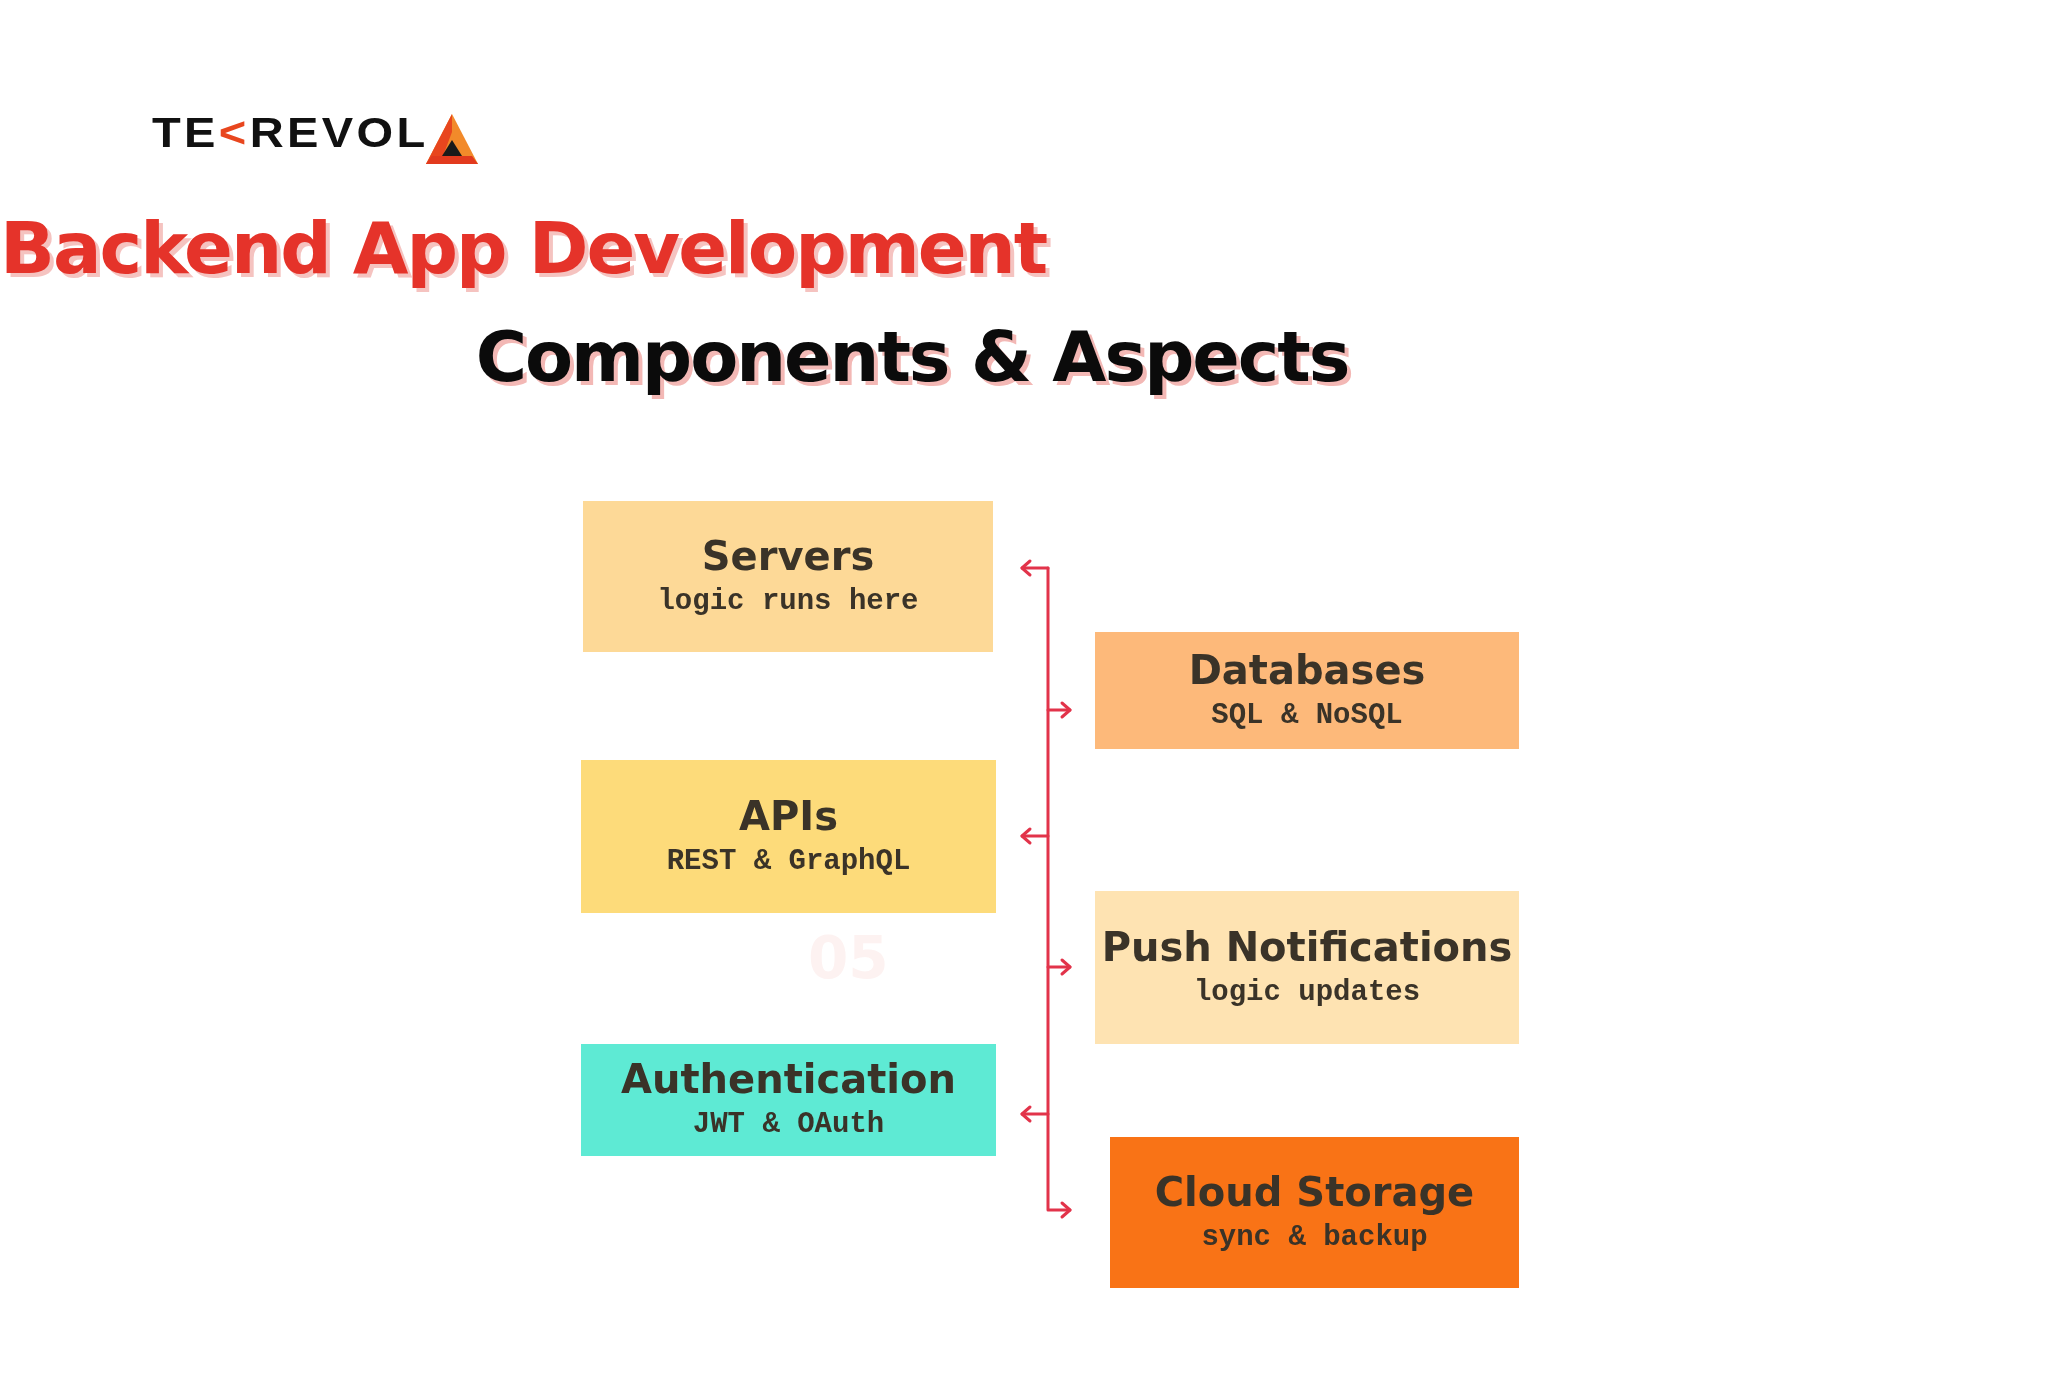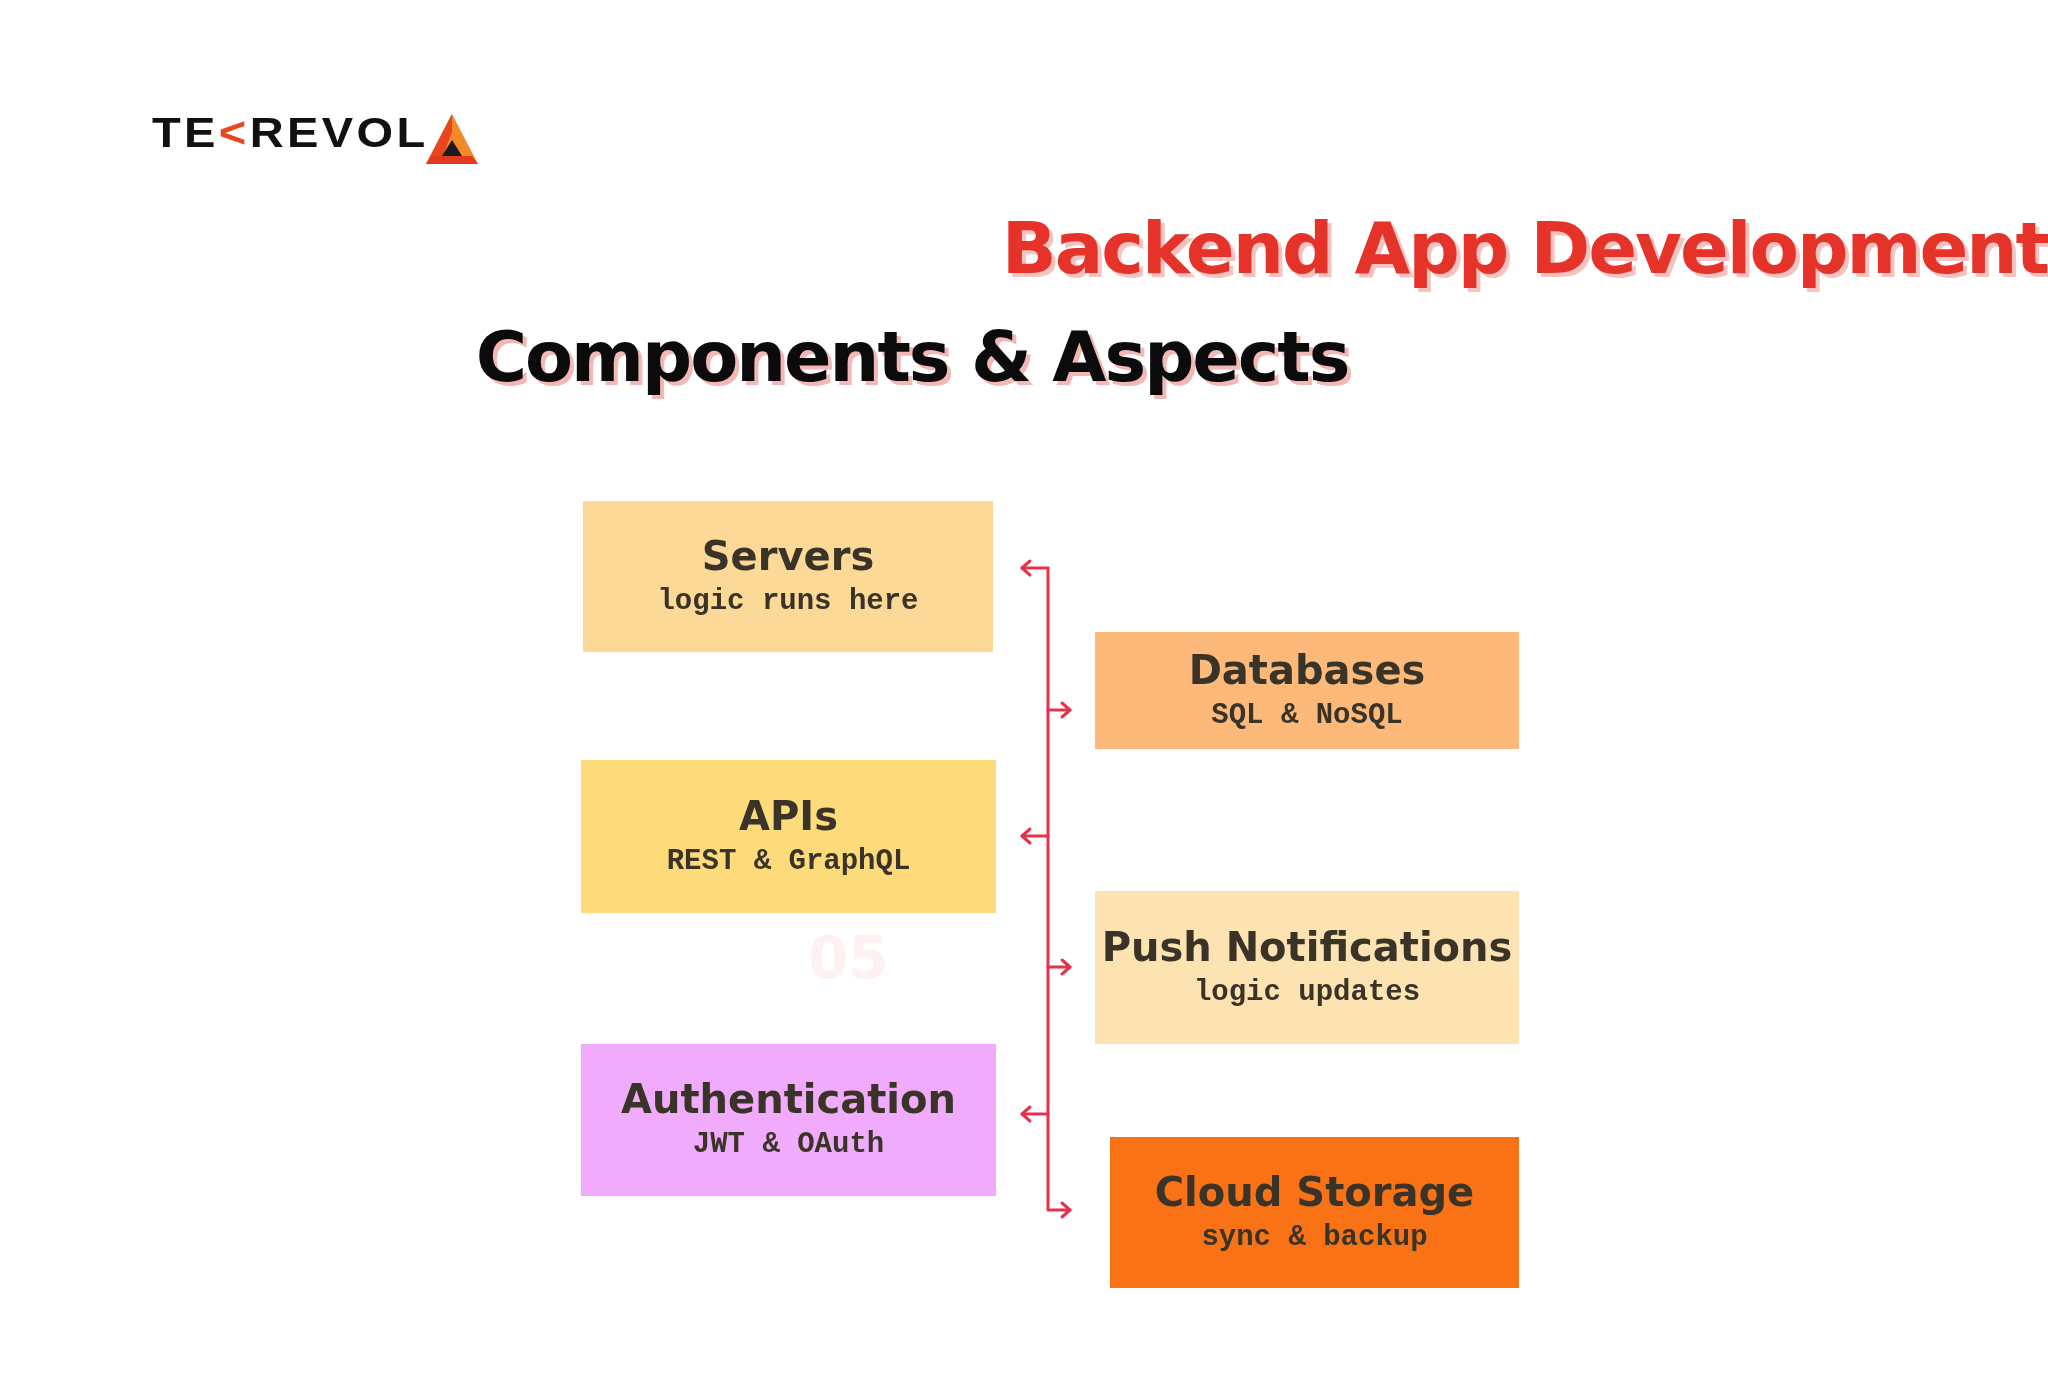--- a/index.html
+++ b/index.html
@@ -8,21 +8,21 @@
     font-family:"DejaVu Sans", sans-serif;
   }
   .logo { position:absolute; left:152px; top:112px; height:56px; display:flex; align-items:flex-start; }
   .logo-text {
     font-family:"Liberation Sans", sans-serif; font-weight:900; font-size:42px;
     letter-spacing:3px; color:#111; line-height:1; transform:scaleX(1.12); transform-origin:left center;
   }
   .logo-k { color:#e8461e; }
   .logo-mark { position:absolute; left:270px; top:0; }
   .title-1 {
-    position:absolute; left:0; width:2048px; top:212px; text-align:right;
+    position:absolute; left:0; width:2048px; top:212px; text-align:left;
     font-family:"DejaVu Sans", sans-serif; font-weight:bold; font-size:72px; letter-spacing:-2px;
     color:#e5332a; text-shadow:4px 4px 0 #f5c3c0; line-height:1;
   }
   .title-2 {
     position:absolute; left:0; width:1824px; top:322px; text-align:center;
     font-family:"DejaVu Sans", sans-serif; font-weight:bold; font-size:70px; letter-spacing:-2px;
     color:#0b0b0b; text-shadow:4px 4px 0 #f3b8b5; line-height:1;
   }
   .box {
     position:absolute; display:flex; flex-direction:column; align-items:center; justify-content:center;
@@ -84,21 +84,21 @@
 <div class="box" style="left:581px; top:760px; width:415px; height:153px; background:#fddb7a;">
   <div class="name">APIs</div>
   <div class="sub">REST &amp; GraphQL</div>
 </div>
 
 <div class="box" style="left:1095px; top:891px; width:424px; height:153px; background:#fee3b2;">
   <div class="name">Push Notifications</div>
   <div class="sub">logic updates</div>
 </div>
 
-<div class="box" style="left:581px; top:1044px; width:415px; height:152px; background:#f0abfc;">
+<div class="box" style="left:581px; top:1044px; width:415px; height:112px; background:#5eead4;">
   <div class="name">Authentication</div>
   <div class="sub">JWT &amp; OAuth</div>
 </div>
 
 <div class="box" style="left:1110px; top:1137px; width:409px; height:151px; background:#f97316;">
   <div class="name">Cloud Storage</div>
   <div class="sub">sync &amp; backup</div>
 </div>
 
 </body></html>

